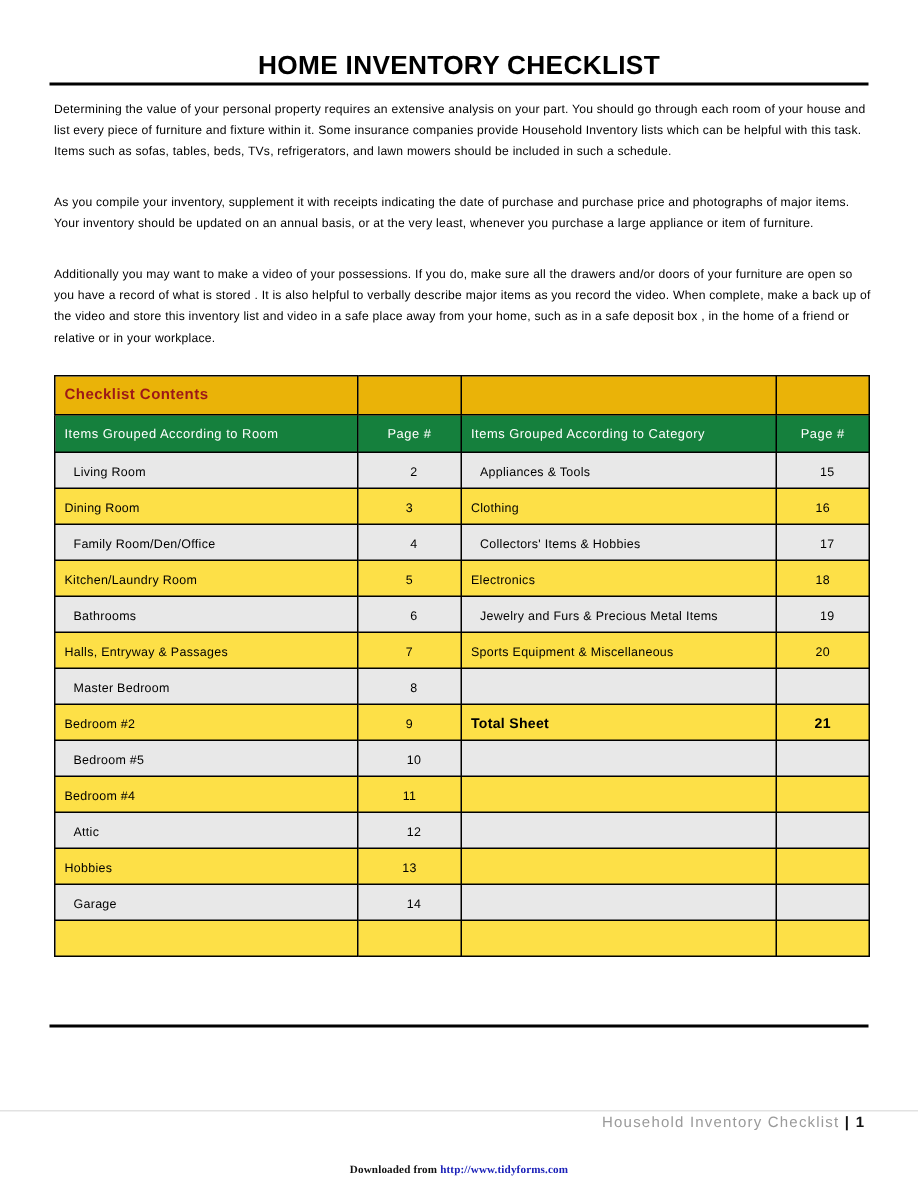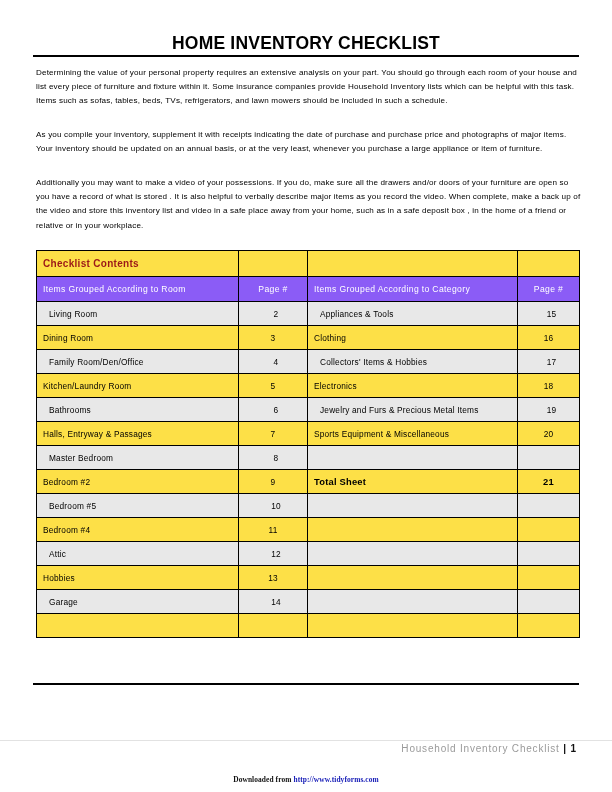--- a/index.html
+++ b/index.html
@@ -78,32 +78,32 @@
     letter-spacing: 0.2px;
   }
 
   col.c-room  { width: 202px; }
   col.c-pg1   { width: 69px; }
   col.c-cat   { width: 210px; }
   col.c-pg2   { width: 62px; }
 
   
   tr.hdr-top td {
-    background: #fde047;
+    background: #eab308;
     height: 25px;
     border-color: #000000;
   }
   td.hdr-title {
     color: #9c1818;
     font-weight: bold;
     font-size: 10px;
     letter-spacing: 0.3px;
   }
   tr.hdr-main td {
-    background: #8b5cf6;
+    background: #15803d;
     color: #ffffff;
     height: 24px;
     font-size: 8.6px;
     letter-spacing: 0.35px;
   }
 
   
   tr.shade td { background: #e8e8e8; padding-left: 12px; }
   tr.plain td { background: #fde047; }
 

